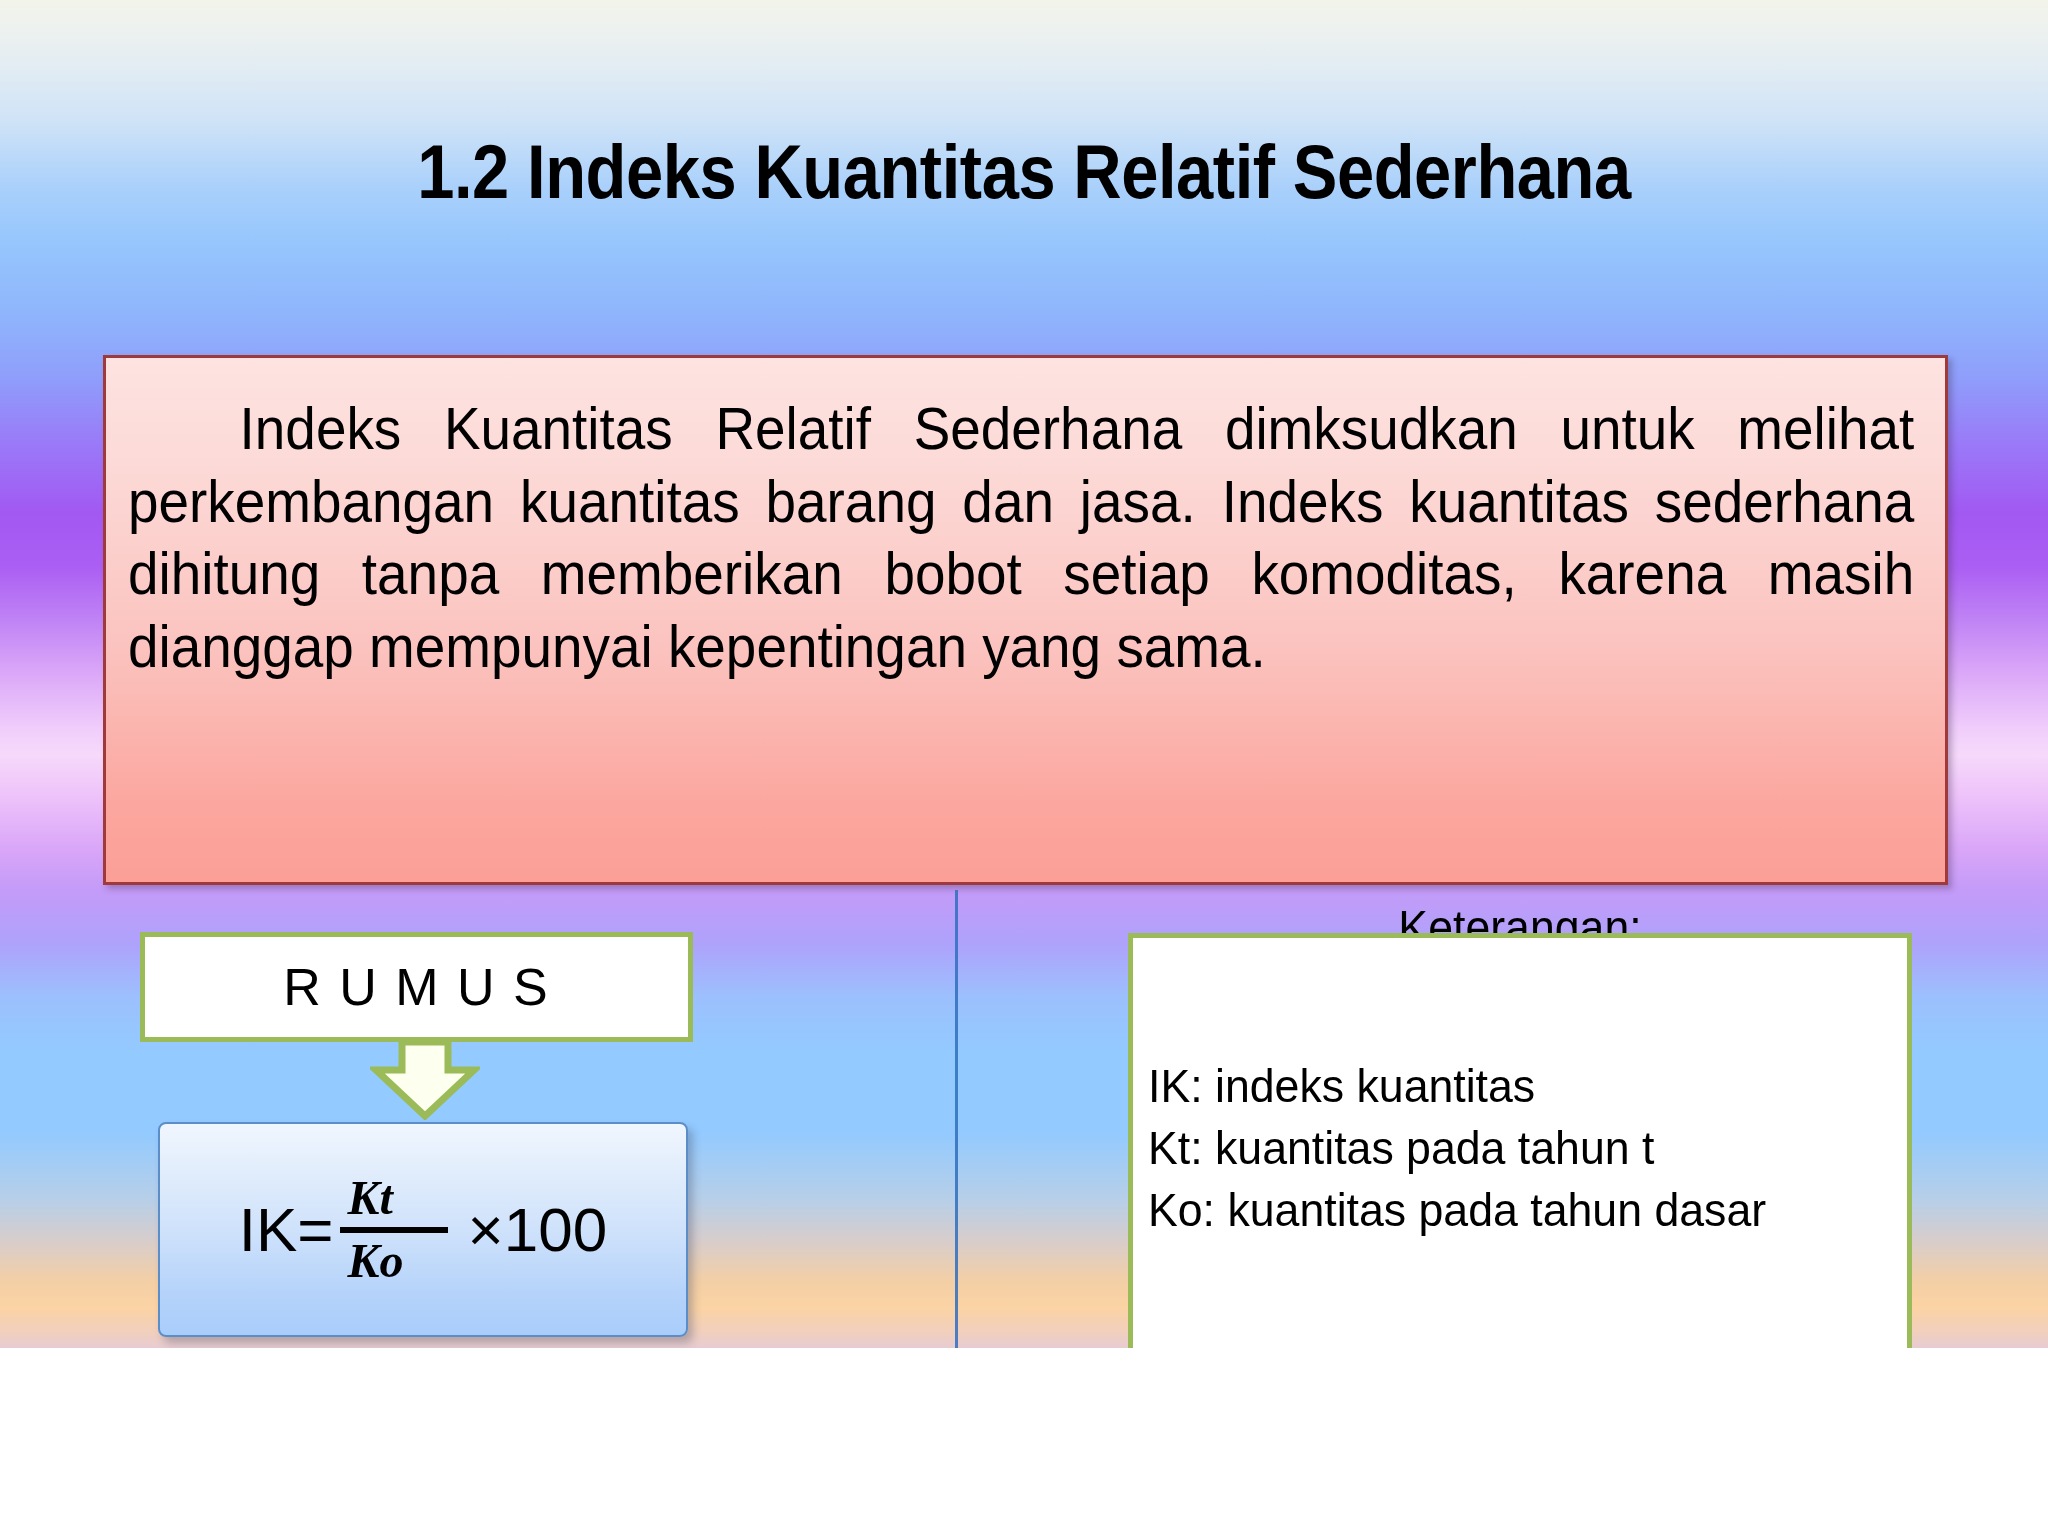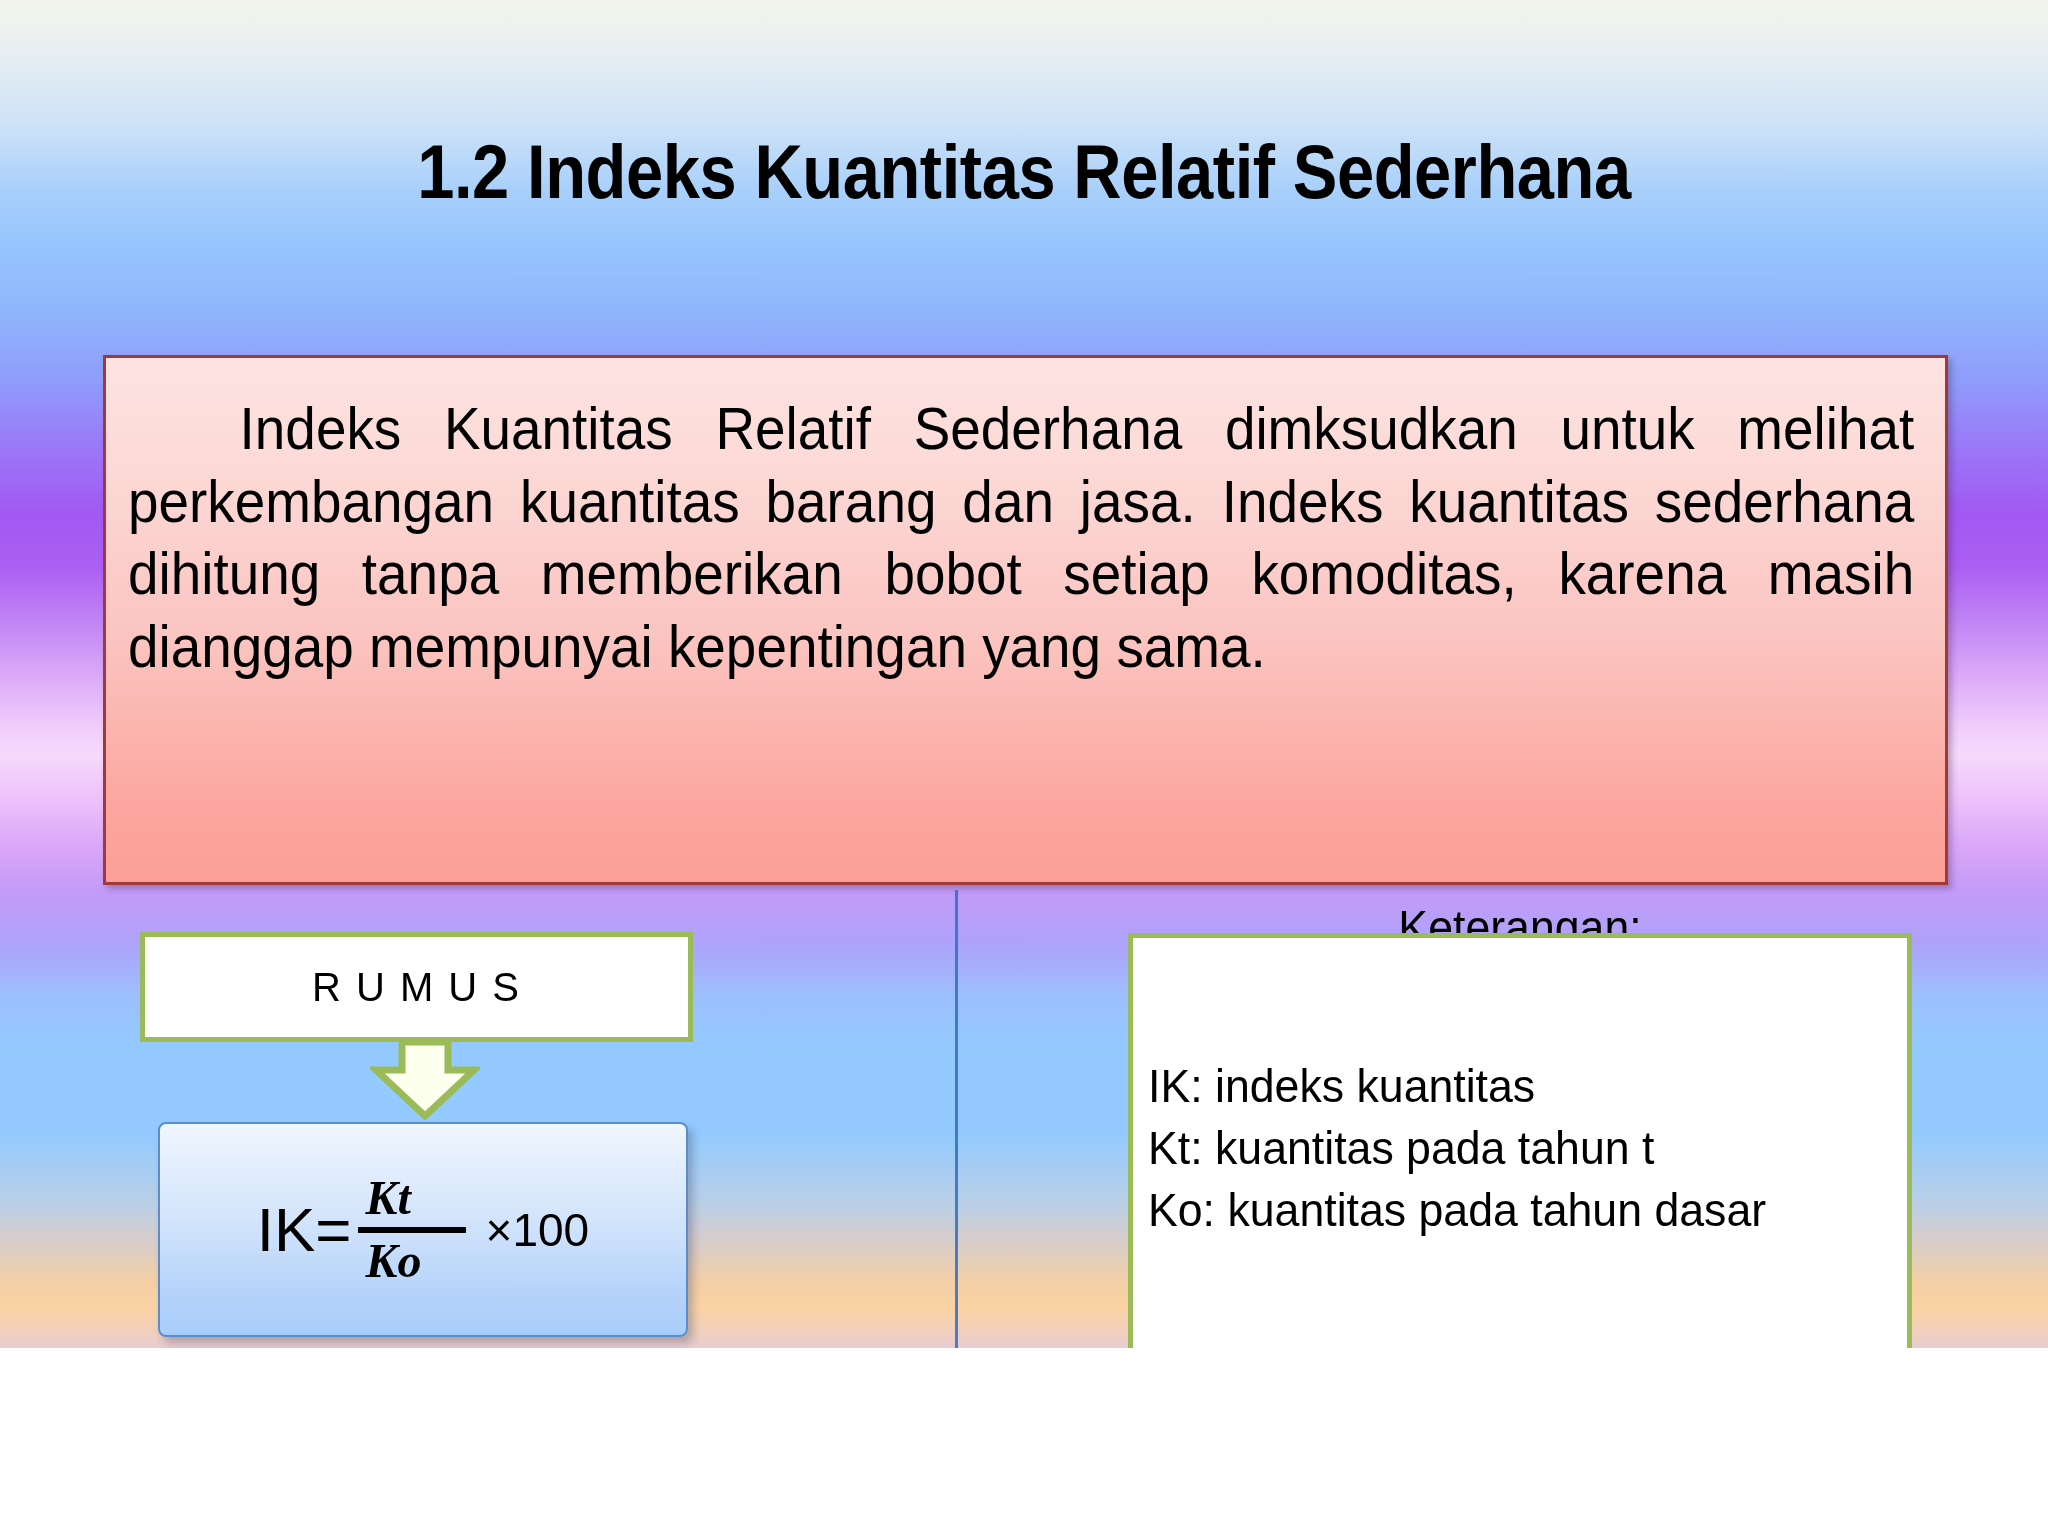--- a/index.html
+++ b/index.html
@@ -112,21 +112,21 @@
     width: 553px;
     height: 110px;
     box-sizing: border-box;
     border: 5px solid #9bbb59;
     background: #ffffff;
     display: flex;
     align-items: center;
     justify-content: center;
   }
   #rumus-label {
-    font-size: 40px;
+    font-size: 52px;
     color: #000000;
     letter-spacing: 2px;
     font-family: "Liberation Sans", sans-serif;
   }
 
   
   #arrow-wrap {
     position: absolute;
     left: 370px;
     top: 1040px;
@@ -176,21 +176,21 @@
     line-height: 1.05;
     padding: 0 8px;
   }
   #formula .frac .bar {
     width: 100%;
     min-width: 108px;
     height: 6px;
     background: #000000;
     margin: 3px 0;
   }
-  #formula .tail { font-size: 46px; margin-left: 14px; }
+  #formula .tail { font-size: 62px; margin-left: 14px; }
 
   
   #ket-title {
     position: absolute;
     left: 1128px;
     top: 900px;
     width: 784px;
     text-align: center;
     font-size: 48px;
     color: #000000;

